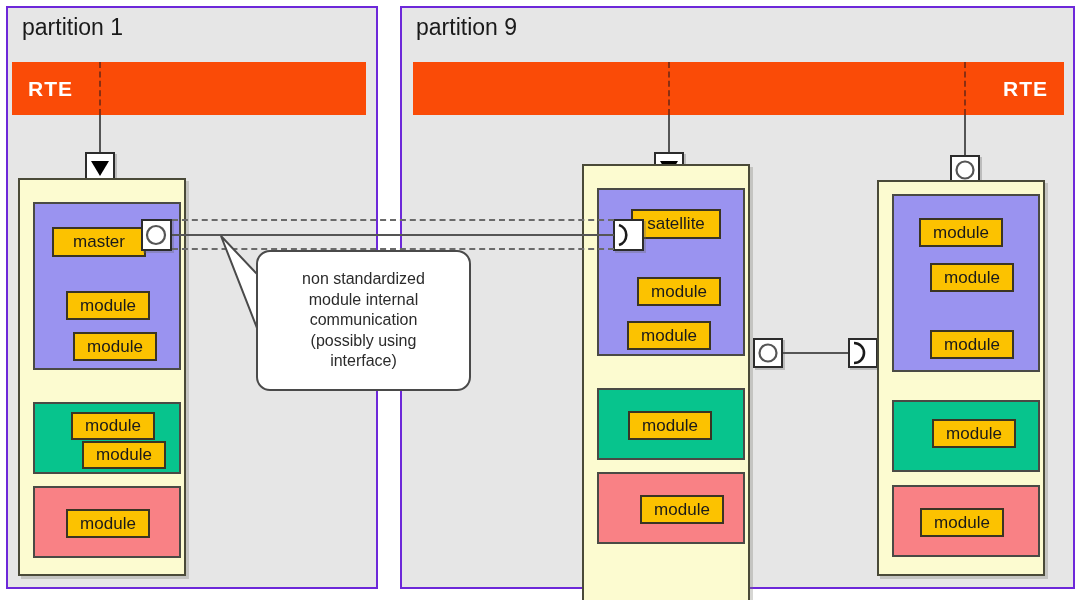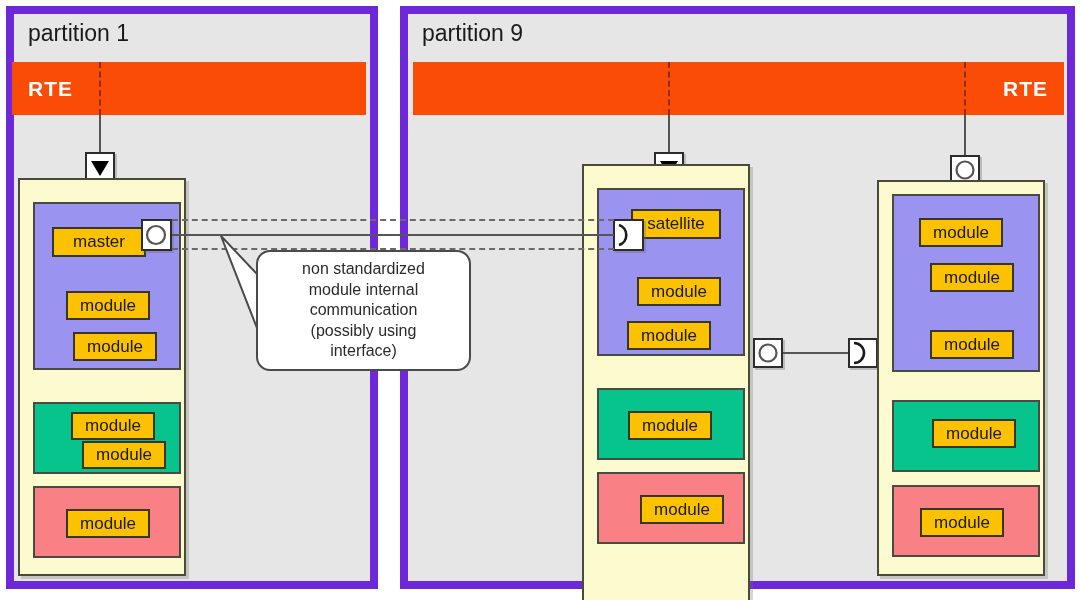--- a/index.html
+++ b/index.html
@@ -13,21 +13,21 @@
     width: 1080px;
     height: 600px;
     background: #ffffff;
     font-family: "Liberation Sans", sans-serif;
     overflow: hidden;
   }
   
   .partition {
     position: absolute;
     background: #e6e6e6;
-    border: 8px solid #6d28d9;
+    border: 2px solid #6d28d9;
     box-sizing: border-box;
     text-align: right;
   }
   .partition-title {
     position: absolute;
     left: 14px;
     top: 6px;
     font-size: 23px;
     color: #1a1a1a;
     letter-spacing: 0px;
@@ -273,21 +273,21 @@
   </div>
 
   <div class="hline-dashdot" style="left:172px; top:219px; width:442px;"></div>
   <div class="hline-solid" style="left:172px; top:234px; width:442px;"></div>
   <div class="hline-dashdot" style="left:172px; top:248px; width:442px;"></div>
 
   <svg class="callout-tail" style="left:205px; top:232px; width:110px; height:130px;" viewBox="0 0 110 130">
     <polygon points="16,4 86,78 52,96" fill="#ffffff" stroke="#4a4a4a" stroke-width="2"></polygon>
   </svg>
 
-  <div class="callout" style="left:256px; top:250px; width:215px; height:121px;">
+  <div class="callout" style="left:256px; top:250px; width:215px; height:141px;">
     <span class="callout-text">non standardized
 module internal
 communication
 (possibly using
 interface)</span>
   </div>
 
 </div>
 
 </body></html>

